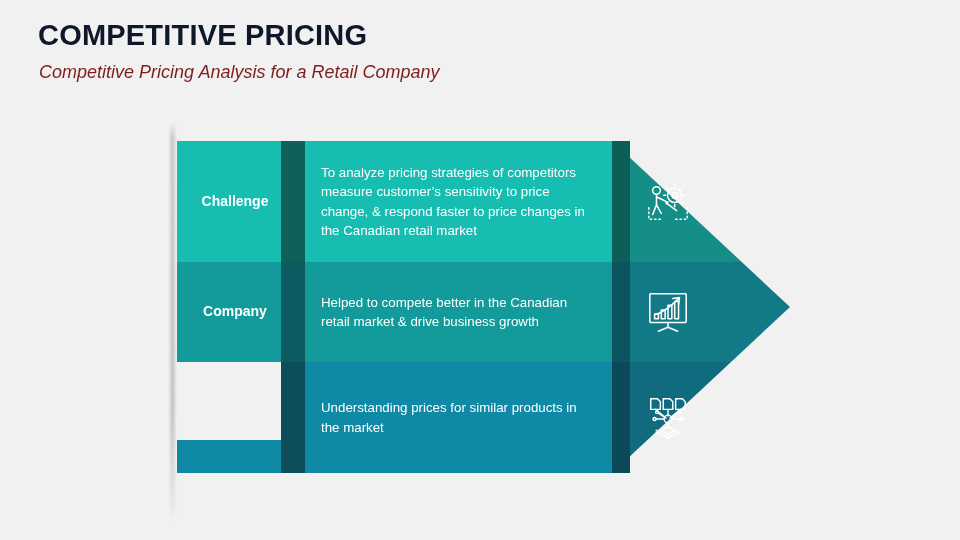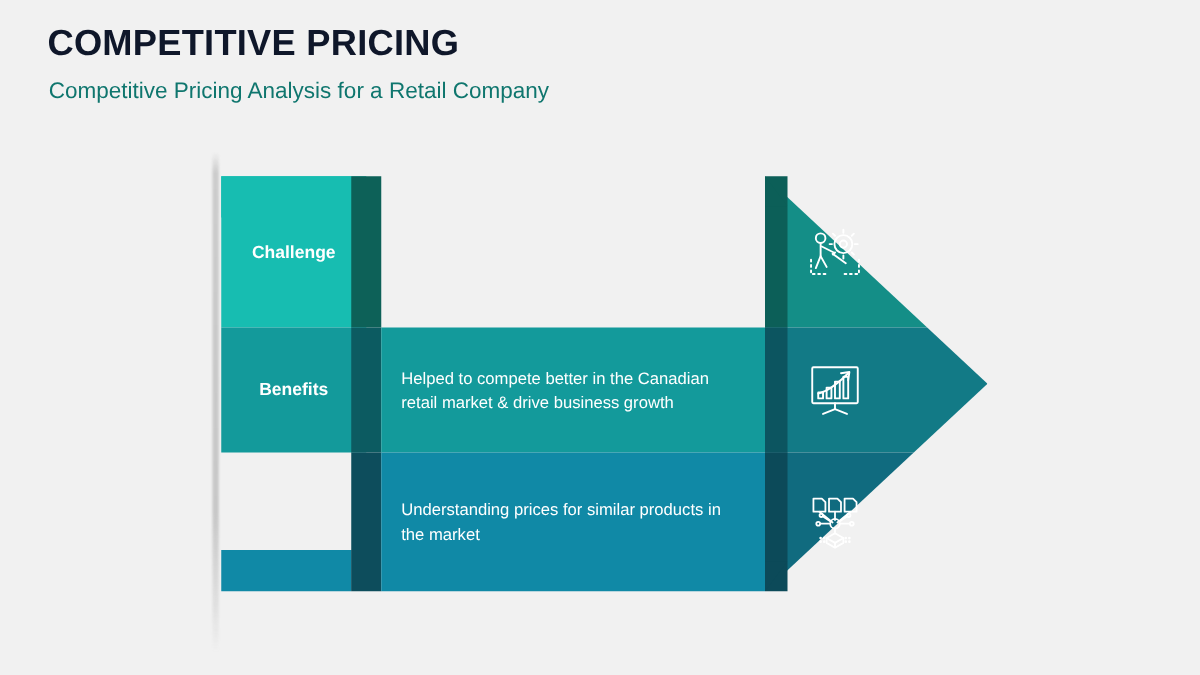--- a/index.html
+++ b/index.html
@@ -104,41 +104,44 @@
     position:absolute;left:612px;top:449px;width:18px;height:24px;
     background:#0c4a59;clip-path:polygon(0 0,100% 0,0 100%);
   }
 </style>
 </head>
 <body style="background: rgb(241, 241, 241);">
 
 <div id="slide">
 
   <div id="page-title" style="color: #0f172a;">COMPETITIVE PRICING</div>
-  <div id="page-subtitle" style="color: #0f766e;">Competitive Pricing Analysis for a Retail Company</div>
+  <div id="page-subtitle" style="color: #7f1d1d; font-style: italic;">Competitive Pricing Analysis for a Retail Company</div>
 
   <div id="diagram">
 
     <div id="spine-shadow"></div>
 
     <div id="label-ext-top" style="background: rgb(23, 189, 177);"></div>
     <div id="label-ext-bottom" style="background: rgb(16, 137, 166);"></div>
     <div id="bevel-cap-top" style="background: rgb(13, 97, 88);"></div>
     <div id="bevel-cap-bottom" style="background: rgb(13, 77, 92);"></div>
 
     <div class="row" id="row-0" style="top:141px;height:121px;">
       <div class="label-cell" style="background: rgb(23, 189, 177);">
         <span>Challenge</span>
       </div>
       <div class="bevel" style="background: rgb(13, 97, 88);"></div>
+      <div class="text-cell" style="background: rgb(23, 189, 177);">
+        <p>To analyze pricing strategies of competitors measure customer’s sensitivity to price change, &amp; respond faster to price changes in the Canadian retail market</p>
+      </div>
     </div>
 
     <div class="row" id="row-1" style="top:262px;height:100px;">
       <div class="label-cell" style="background: rgb(19, 154, 155);">
-        <span>Benefits</span>
+        <span>Company</span>
       </div>
       <div class="bevel" style="background: rgb(12, 91, 97);"></div>
       <div class="text-cell" style="background: rgb(19, 154, 155);">
         <p>Helped to compete better in the Canadian retail market &amp; drive business growth</p>
       </div>
     </div>
 
     <div class="row" id="row-2" style="top:362px;height:111px;">
       <div class="bevel" style="background: rgb(13, 77, 92);"></div>
       <div class="text-cell" style="background: rgb(16, 137, 166);">

